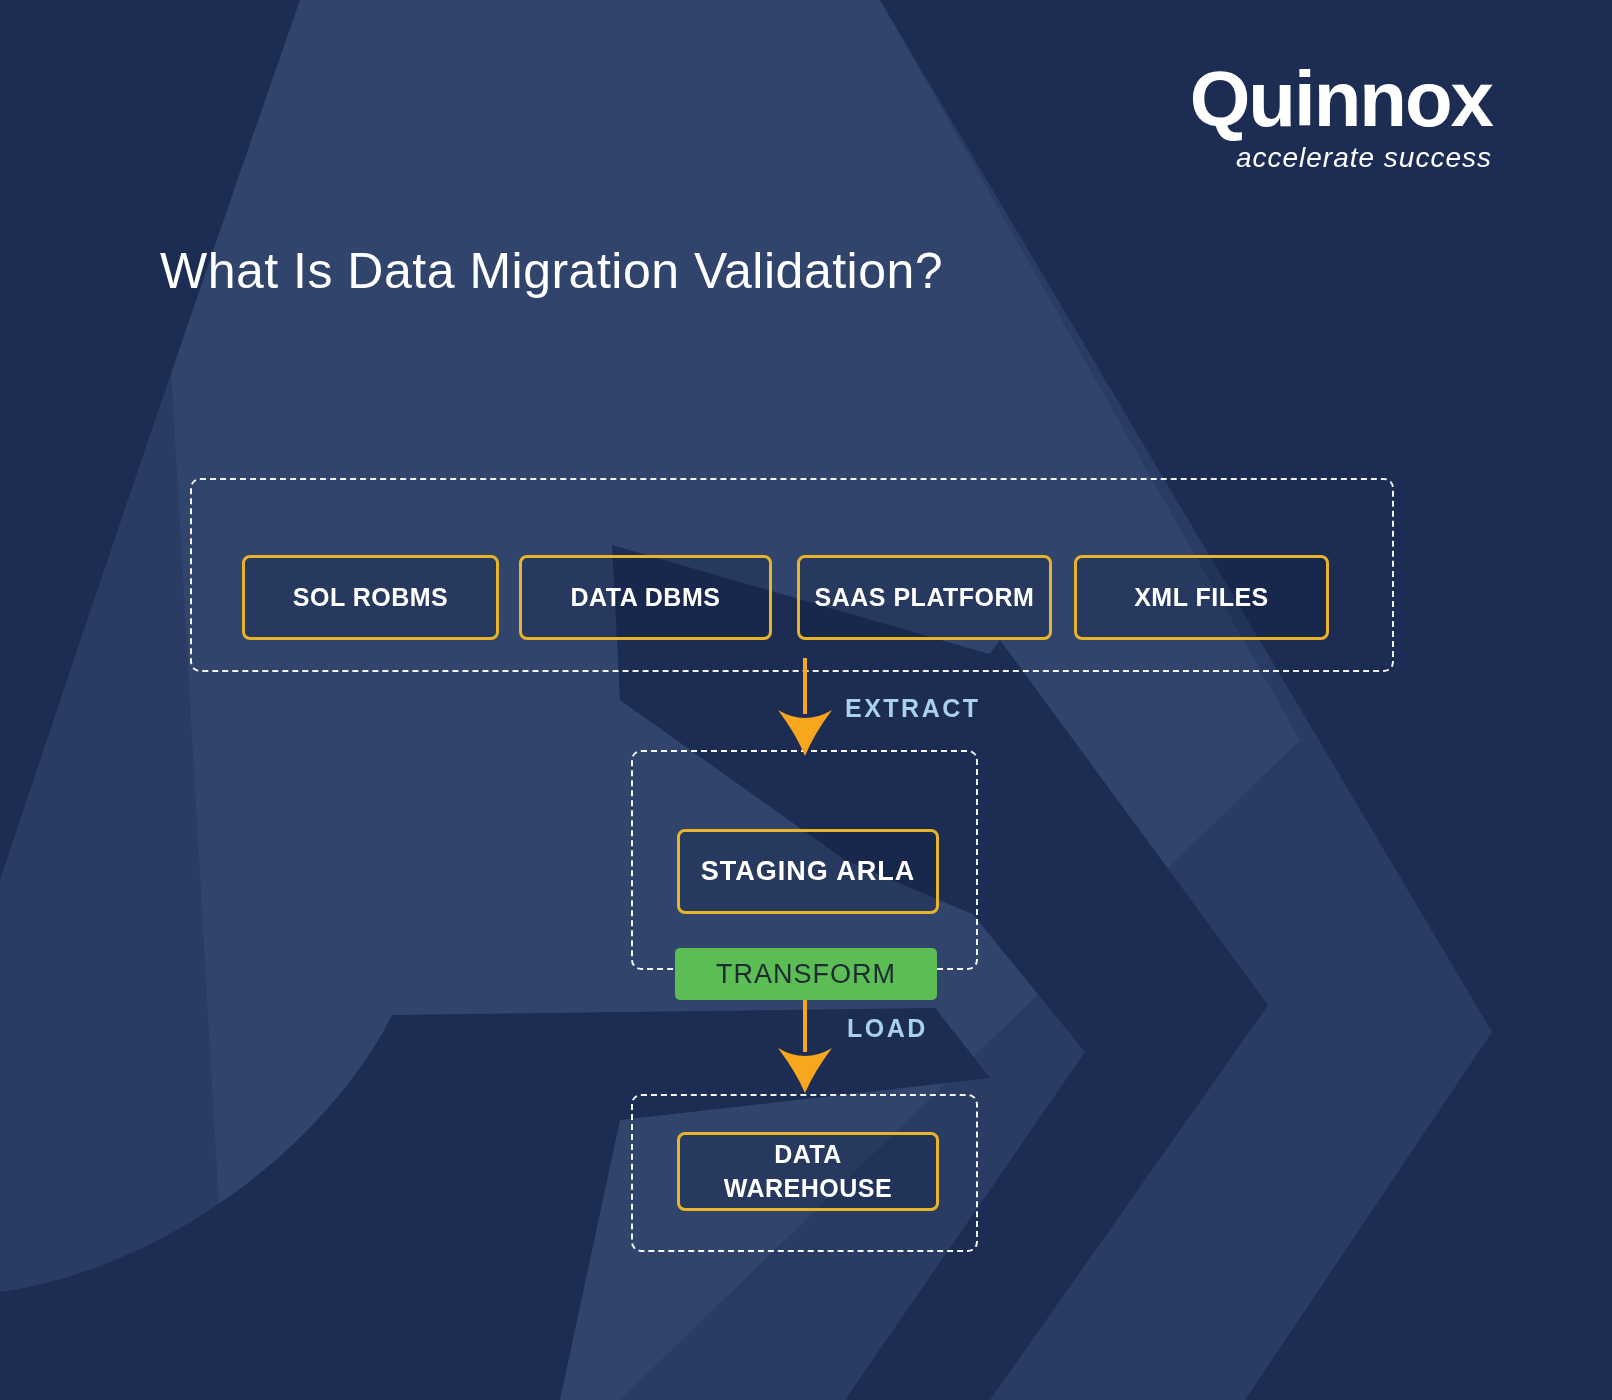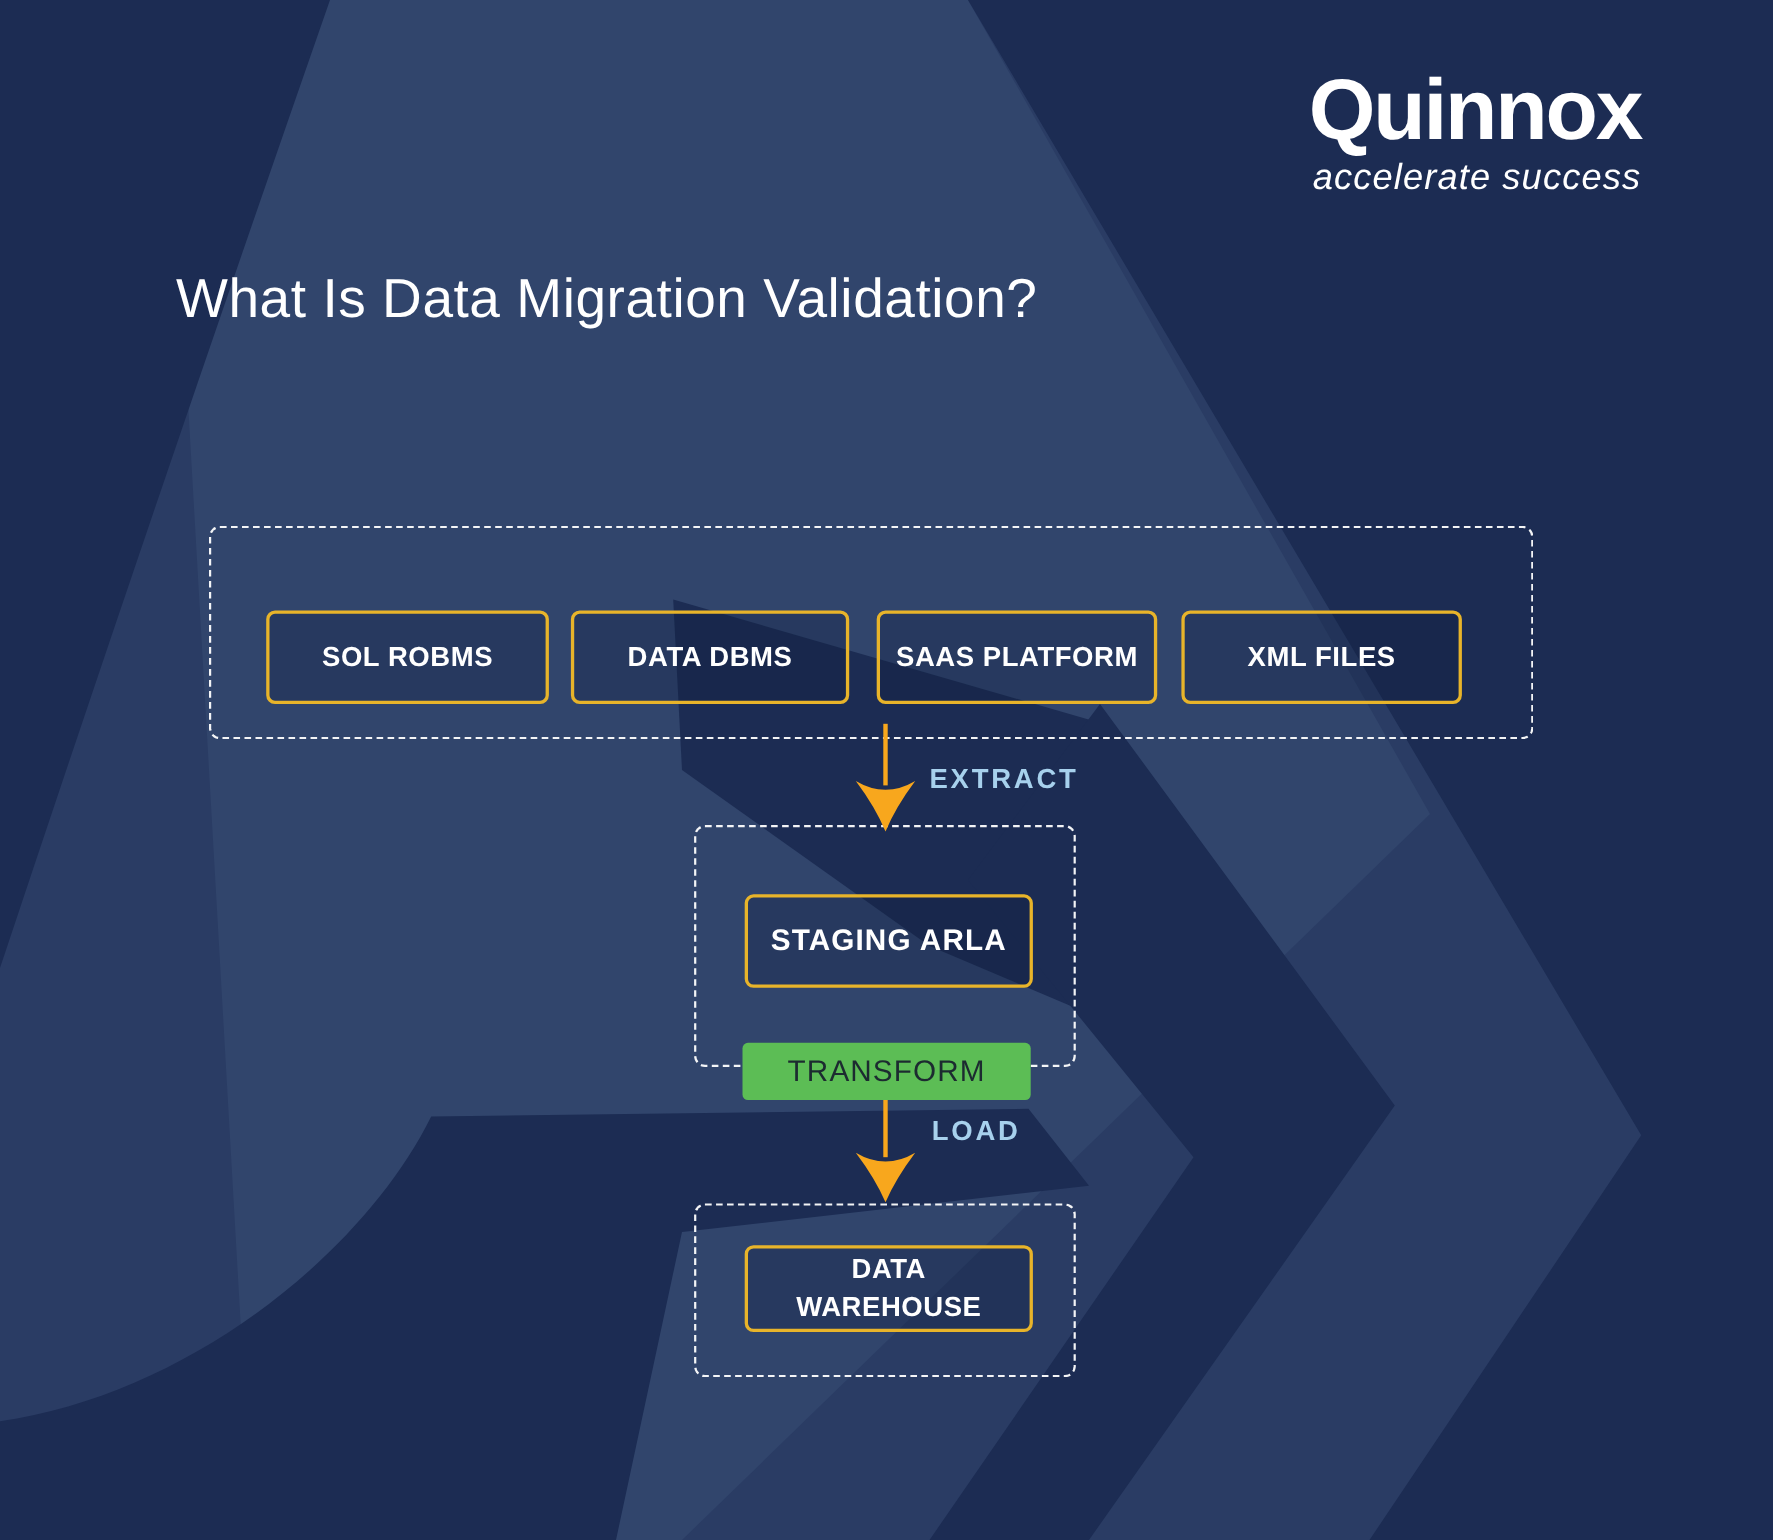--- a/index.html
+++ b/index.html
@@ -25,21 +25,21 @@
 
   .logo{
     position:absolute; top:60px; right:120px; text-align:right; z-index:5;
     line-height:1;
   }
   .brand{
     font-size:78px; font-weight:800; 
     letter-spacing:-2px; color:var(--white);
   }
   .tagline{
-    margin-top:6px; font-size:33px; font-style:italic;
+    margin-top:6px; font-size:28px; font-style:italic;
     letter-spacing:1px; color:var(--white);
   }
 
   .title{
     position:absolute; left:160px; top:242px; z-index:5;
     font-size:50px; font-weight:400; letter-spacing:0.5px;
     color:var(--white); white-space:nowrap;
   }
 
   .dashed{
@@ -58,21 +58,21 @@
     display:flex; align-items:center; justify-content:center;
     text-align:center;
     font-size:25px; font-weight:700; letter-spacing:0.5px; color:var(--white);
   }
   .src-box{top:75px; height:85px;}
   .src-box.b0{left:50px;  width:257px;}
   .src-box.b1{left:327px; width:253px;}
   .src-box.b2{left:605px; width:255px;}
   .src-box.b3{left:882px; width:255px;}
 
-  .staging-box{left:44px; top:61px; width:262px; height:85px; font-size:27px; letter-spacing:1px;}
+  .staging-box{left:44px; top:77px; width:262px; height:85px; font-size:27px; letter-spacing:1px;}
   .warehouse-box{left:44px; top:36px; width:262px; height:79px; line-height:1.35;}
   .warehouse-box span{display:block; width:190px;}
 
   .transform-box{
     position:absolute; left:675px; top:948px; width:262px; height:52px; z-index:6;
     background:var(--green); border-radius:5px;
     display:flex; align-items:center; justify-content:center;
     font-size:27px; font-weight:400; letter-spacing:1px; color:var(--dark-text);
   }
 

